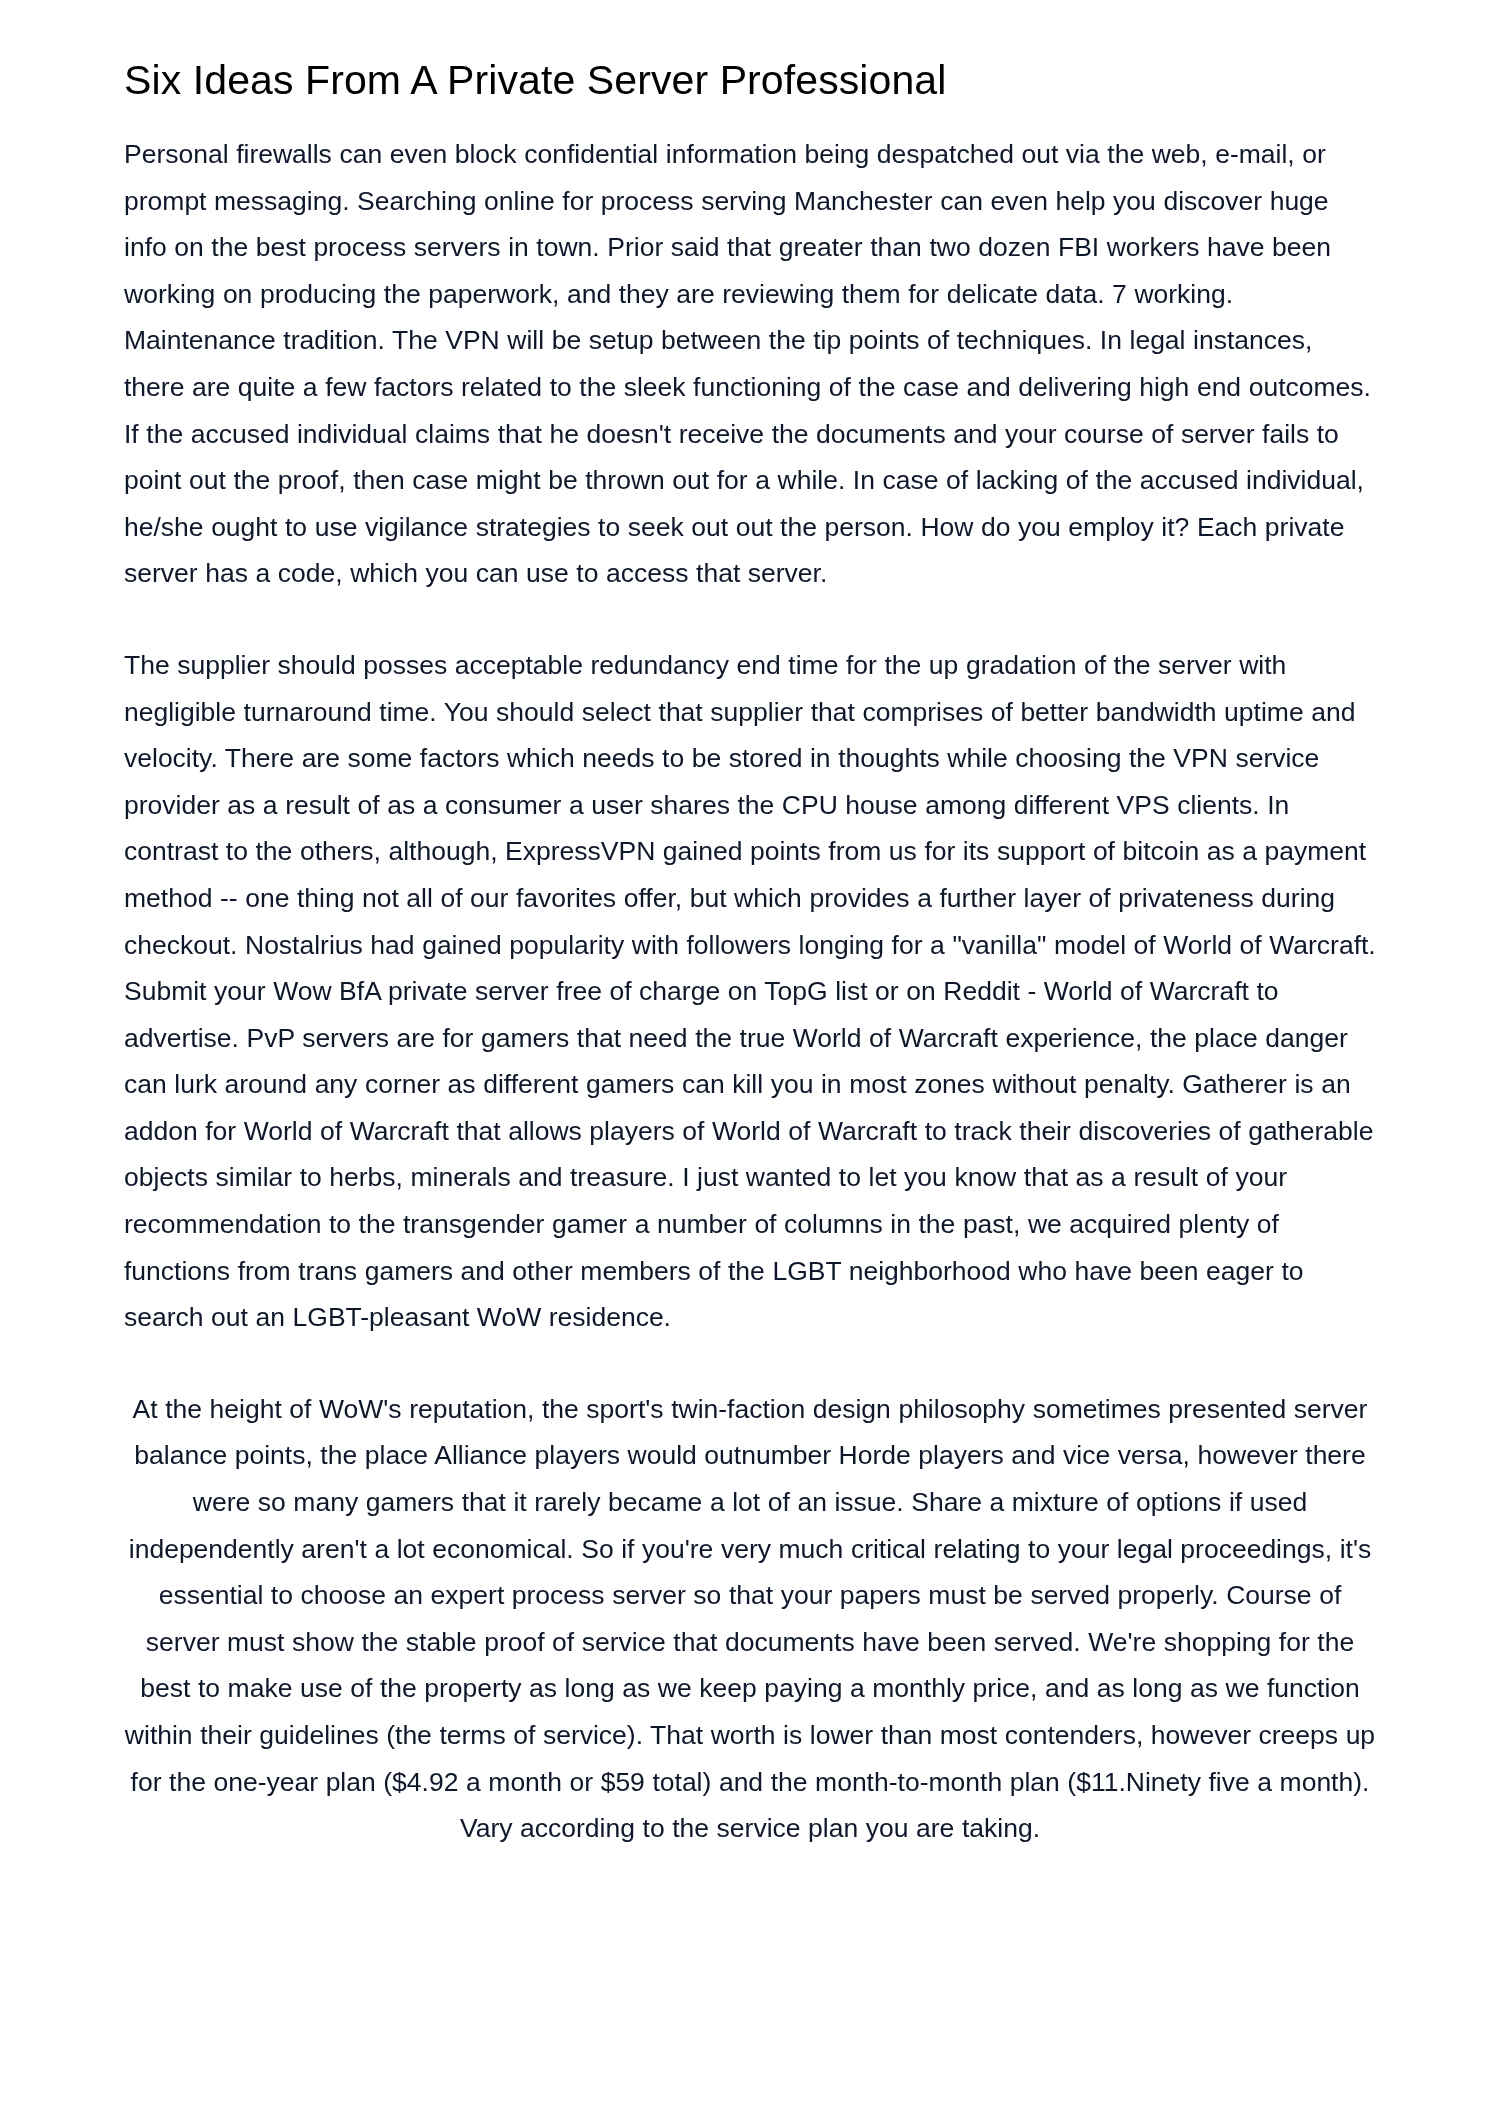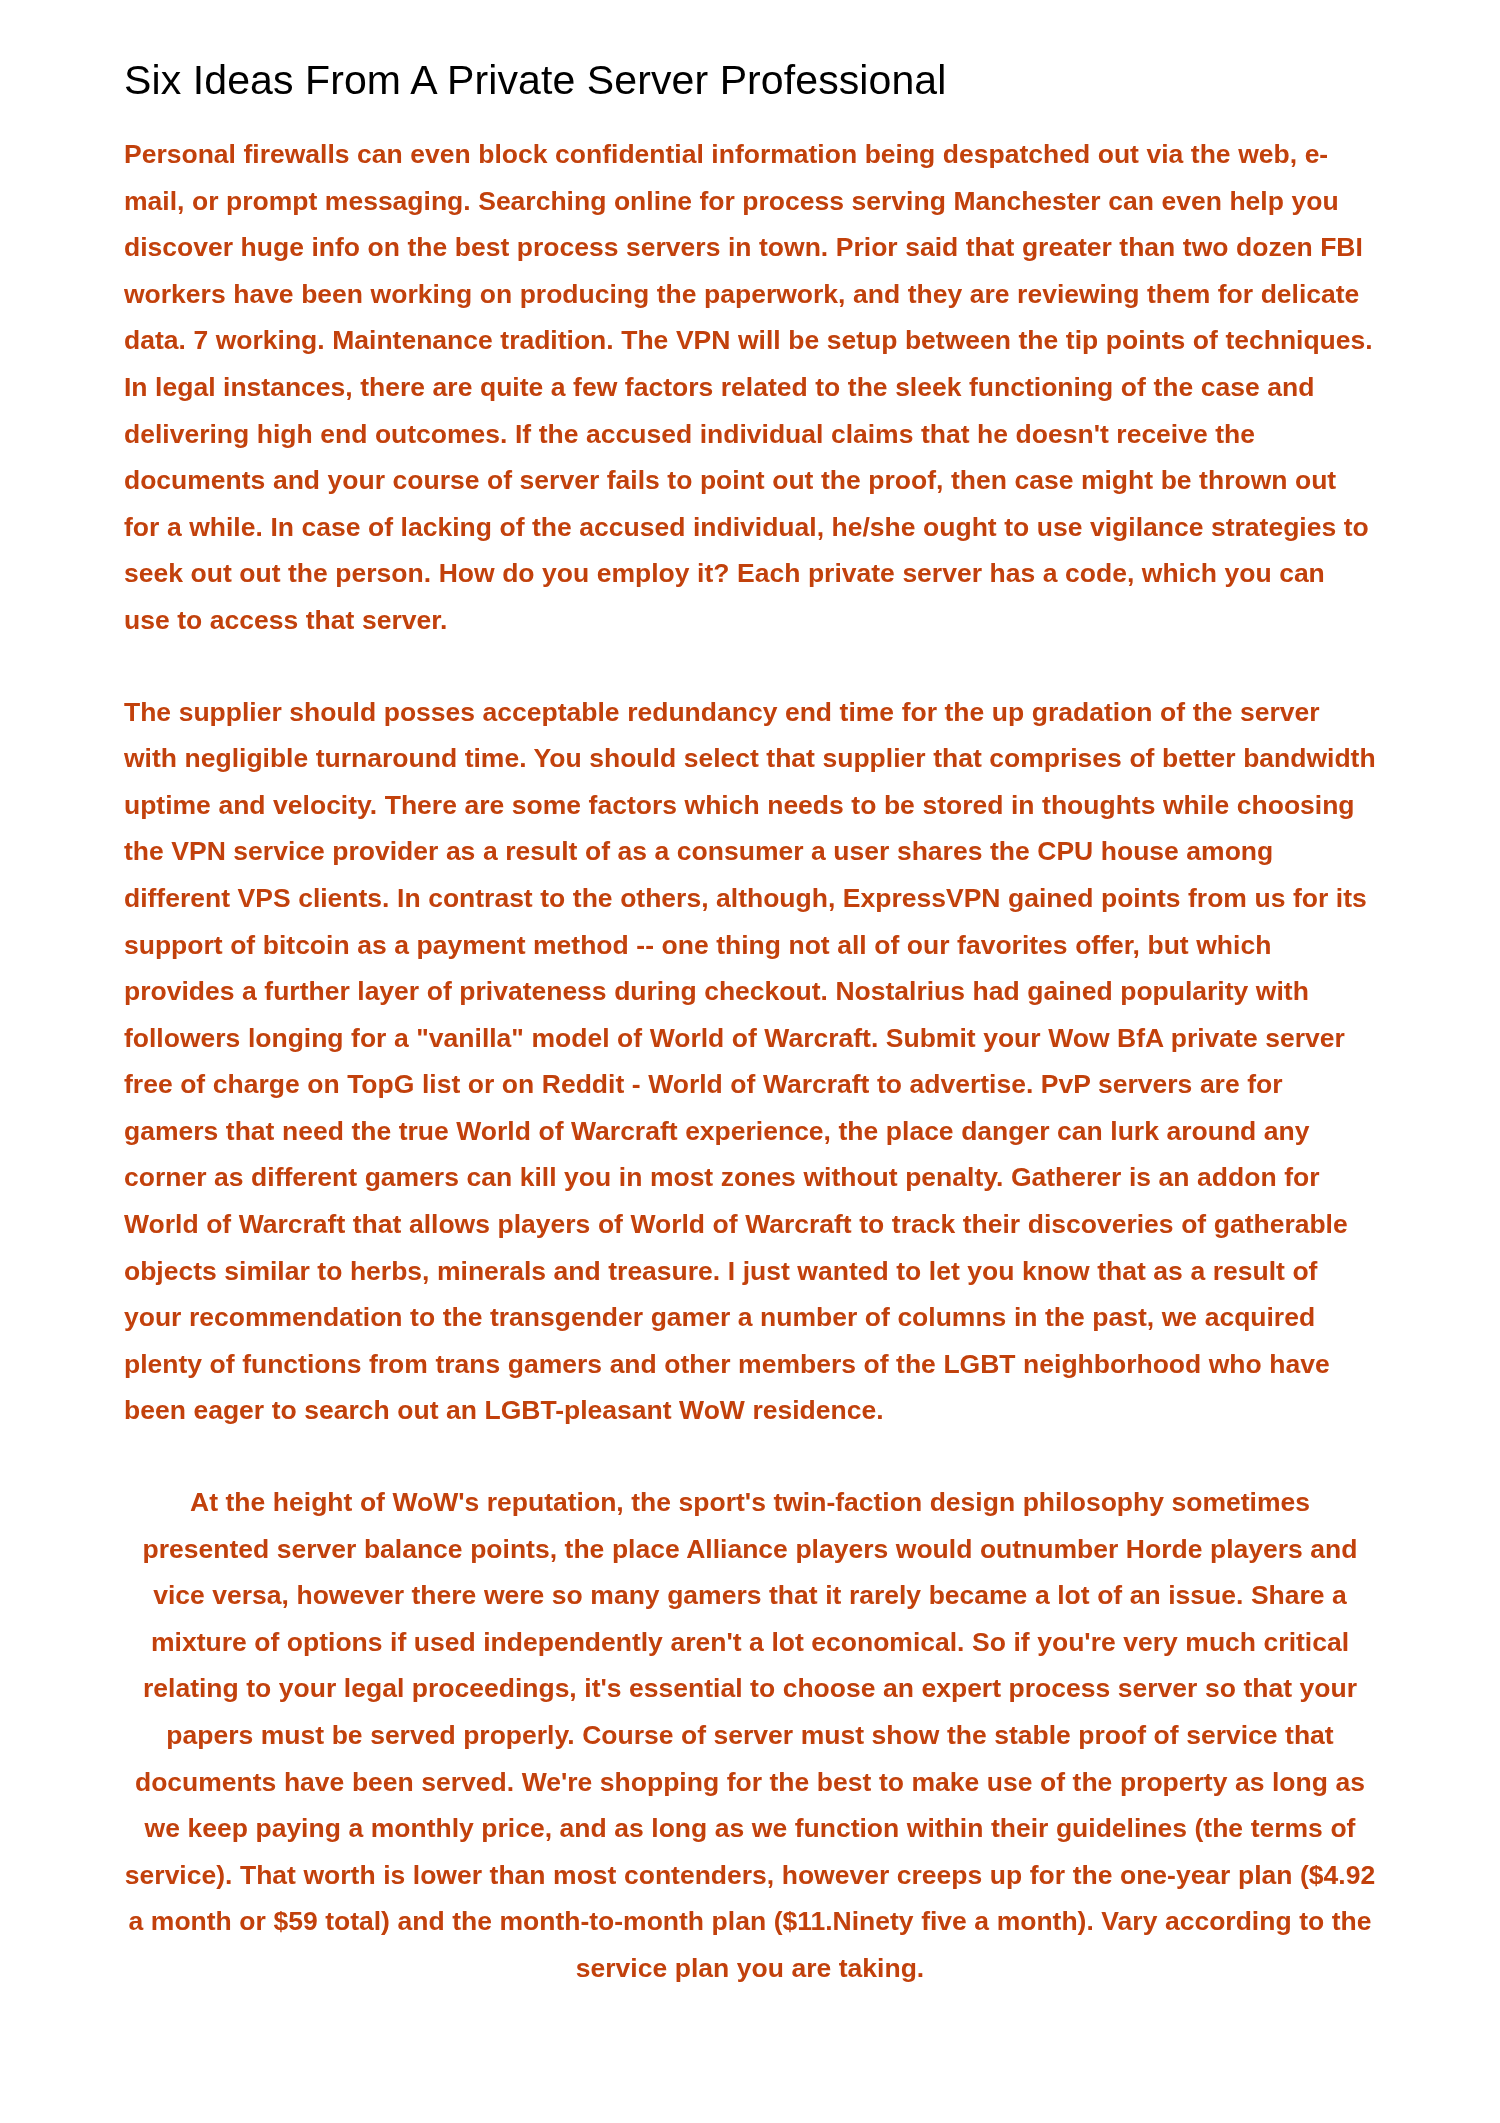--- a/index.html
+++ b/index.html
@@ -31,22 +31,22 @@
     color: #000000;
     white-space: nowrap;
   }
   .article-body {
     padding-top: 26px;
   }
   .paragraph {
     margin: 0 0 45px 0;
     font-size: 26.5px;
     line-height: 46.6px;
-    font-weight: 700;
-    color: #c2410c;
+    font-weight: 400;
+    color: #0f172a;
     text-align: left;
     max-width: 1252px;
     word-spacing: 0.2px;
   }
   .paragraph:last-child {
     margin-bottom: 0;
     text-align: center;
   }
 </style>
 </head>

